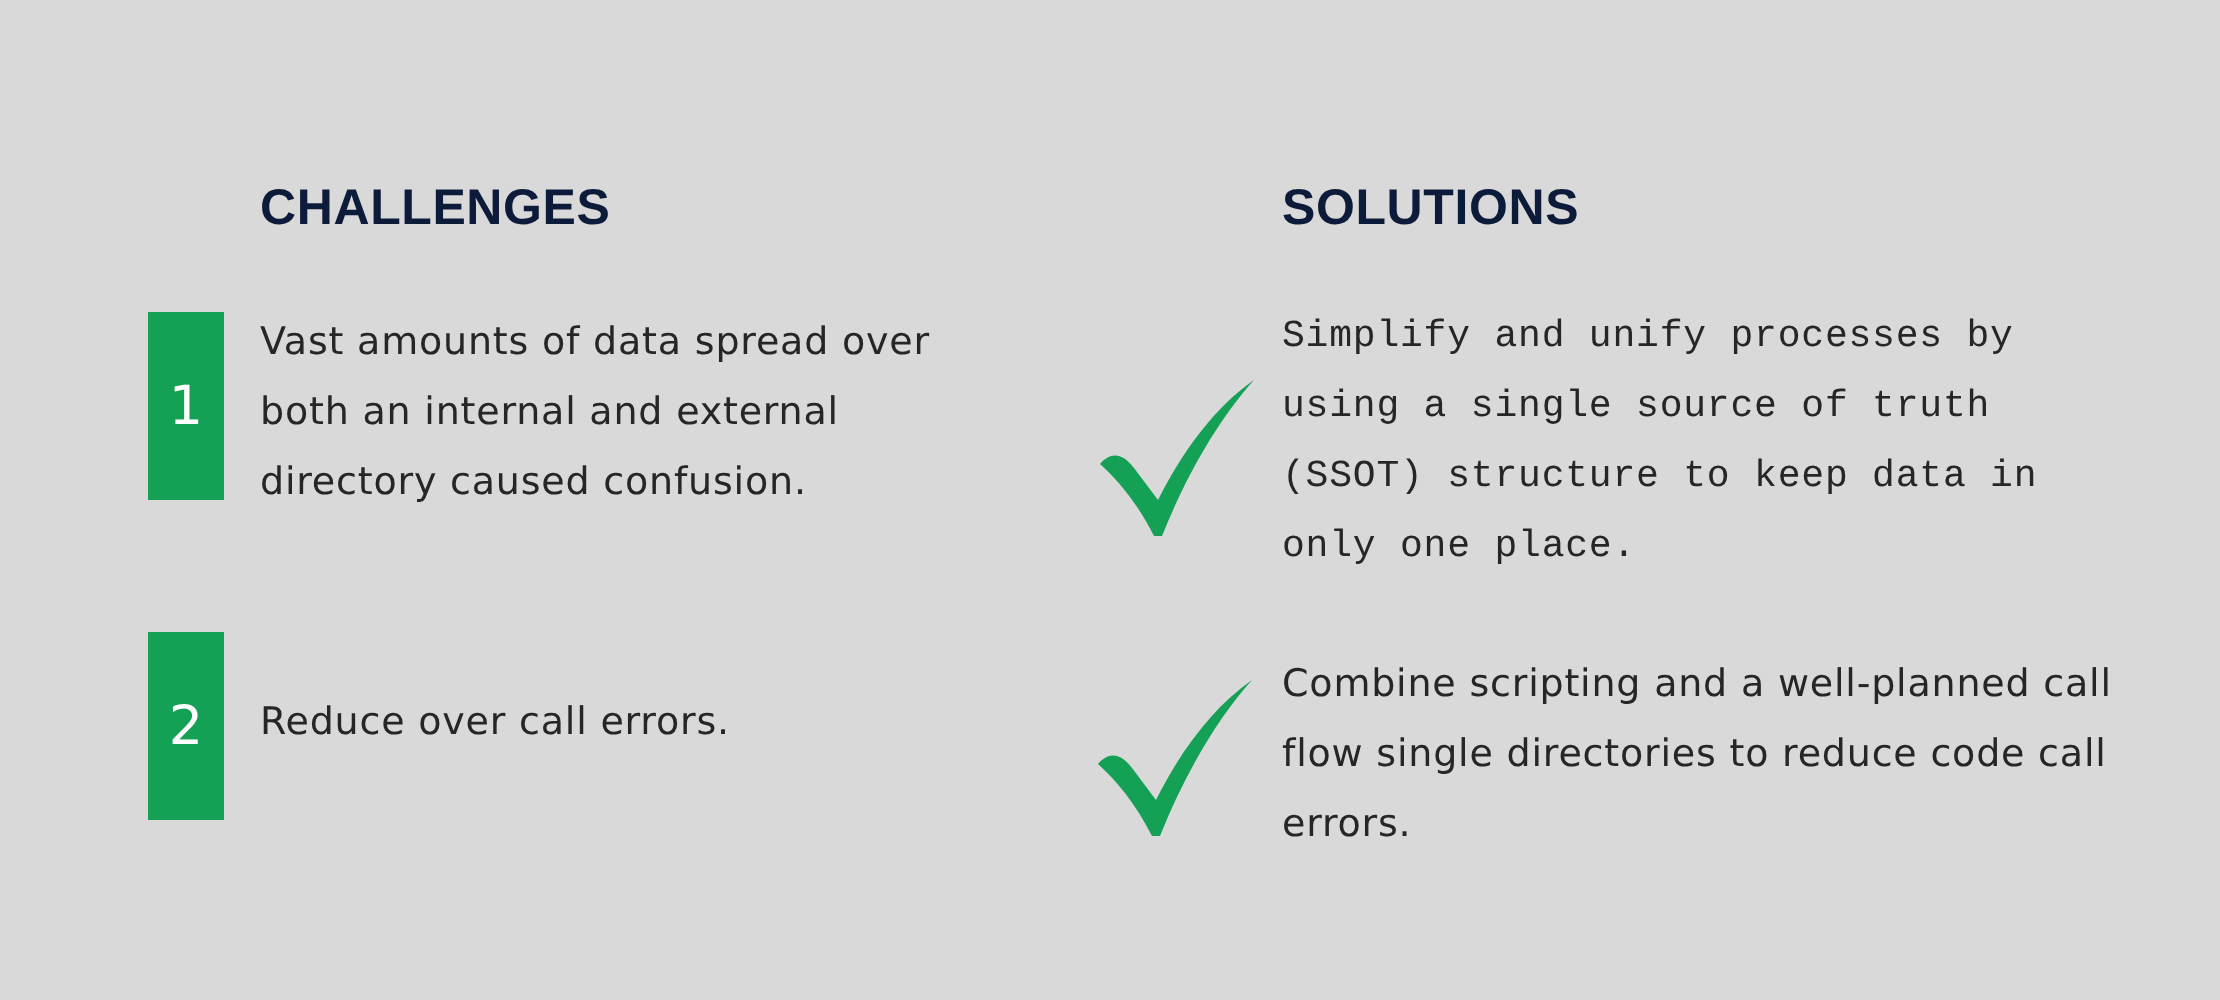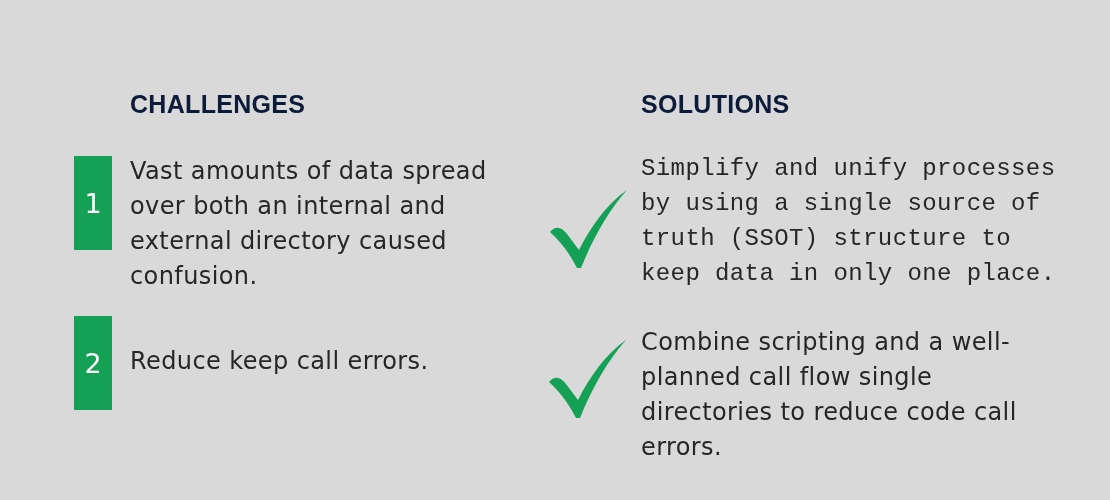--- a/index.html
+++ b/index.html
@@ -25,41 +25,41 @@
     position: absolute;
     width: 38px; height: 94px;
     background: #14a055;
     color: #ffffff;
     font-family: "DejaVu Sans", sans-serif;
     font-size: 27px;
     display: flex; align-items: center; justify-content: center;
   }
   .text {
     position: absolute;
-    font-size: 24px;
+    font-size: 19px;
     line-height: 35px;
     letter-spacing: 0.4px;
     color: #262626;
   }
   .check {
     position: absolute;
     width: 80px; height: 82px;
   }
 </style>
 </head>
 <body>
 
 <div class="heading" style="left:130px; top:90px;">CHALLENGES</div>
 <div class="heading" style="left:641px; top:90px;">SOLUTIONS</div>
 
 <div class="numbox" style="left:74px; top:156px;">1</div>
 <div class="text" style="left:130px; top:154px; width:380px;">Vast amounts of data spread over both an internal and external directory caused confusion.</div>
 
 <div class="numbox" style="left:74px; top:316px;">2</div>
-<div class="text" style="left:130px; top:344px; width:380px;">Reduce keep call errors.</div>
+<div class="text" style="left:130px; top:344px; width:380px;">Reduce over call errors.</div>
 
 <svg class="check" style="left:549px; top:188px;" viewBox="0 0 80 82">
   <path d="M1 44 C6 38 12 38 18 46 L30 62 C42 38 58 16 78 2 C60 22 44 50 32 80 L28 80 C20 64 10 52 1 44 Z" fill="#14a055"></path>
 </svg>
 <div class="text" style="left:641px; top:151px; width:420px;font-family:Liberation Mono, monospace;">Simplify and unify processes by using a single source of truth (SSOT) structure to keep data in only one place.</div>
 
 <svg class="check" style="left:548px; top:338px;" viewBox="0 0 80 82">
   <path d="M1 44 C6 38 12 38 18 46 L30 62 C42 38 58 16 78 2 C60 22 44 50 32 80 L28 80 C20 64 10 52 1 44 Z" fill="#14a055"></path>
 </svg>
 <div class="text" style="left:641px; top:325px; width:420px;">Combine scripting and a well-planned call flow single directories to reduce code call errors.</div>

